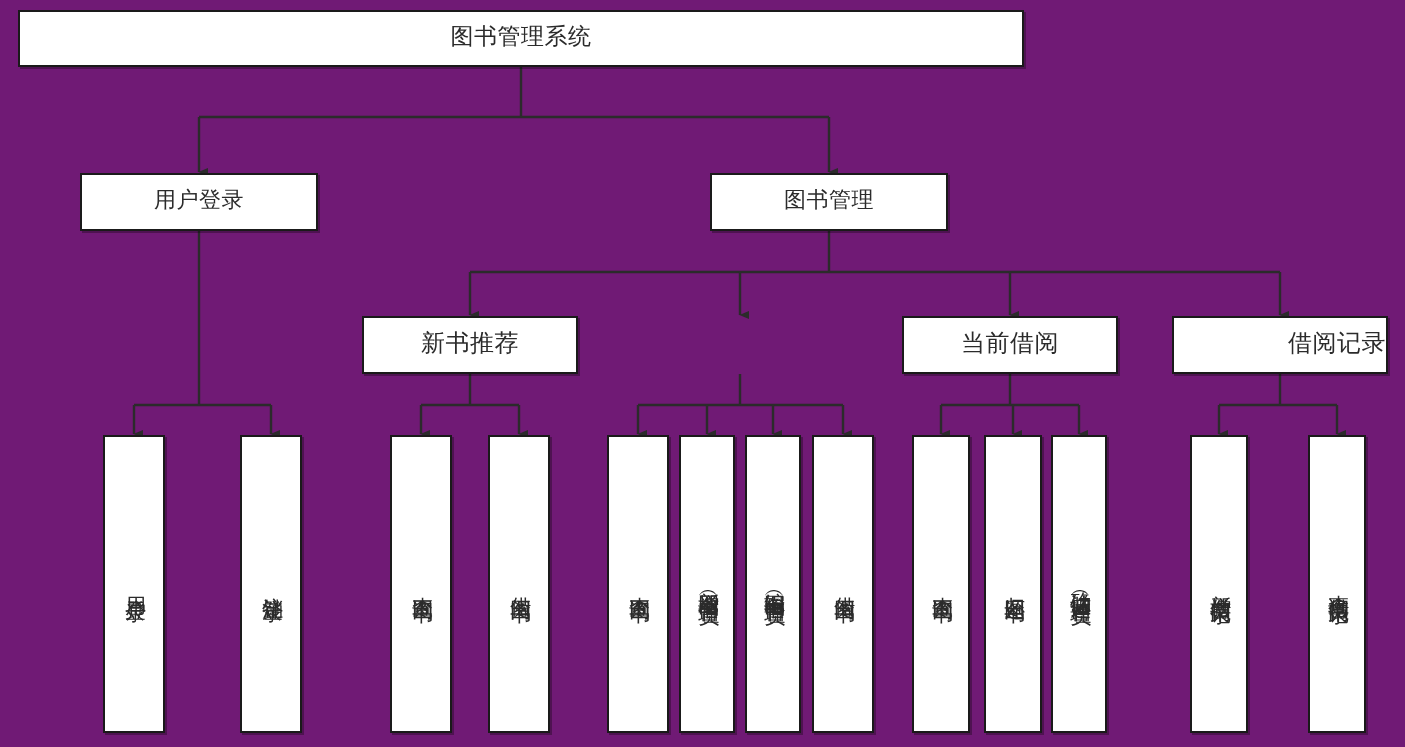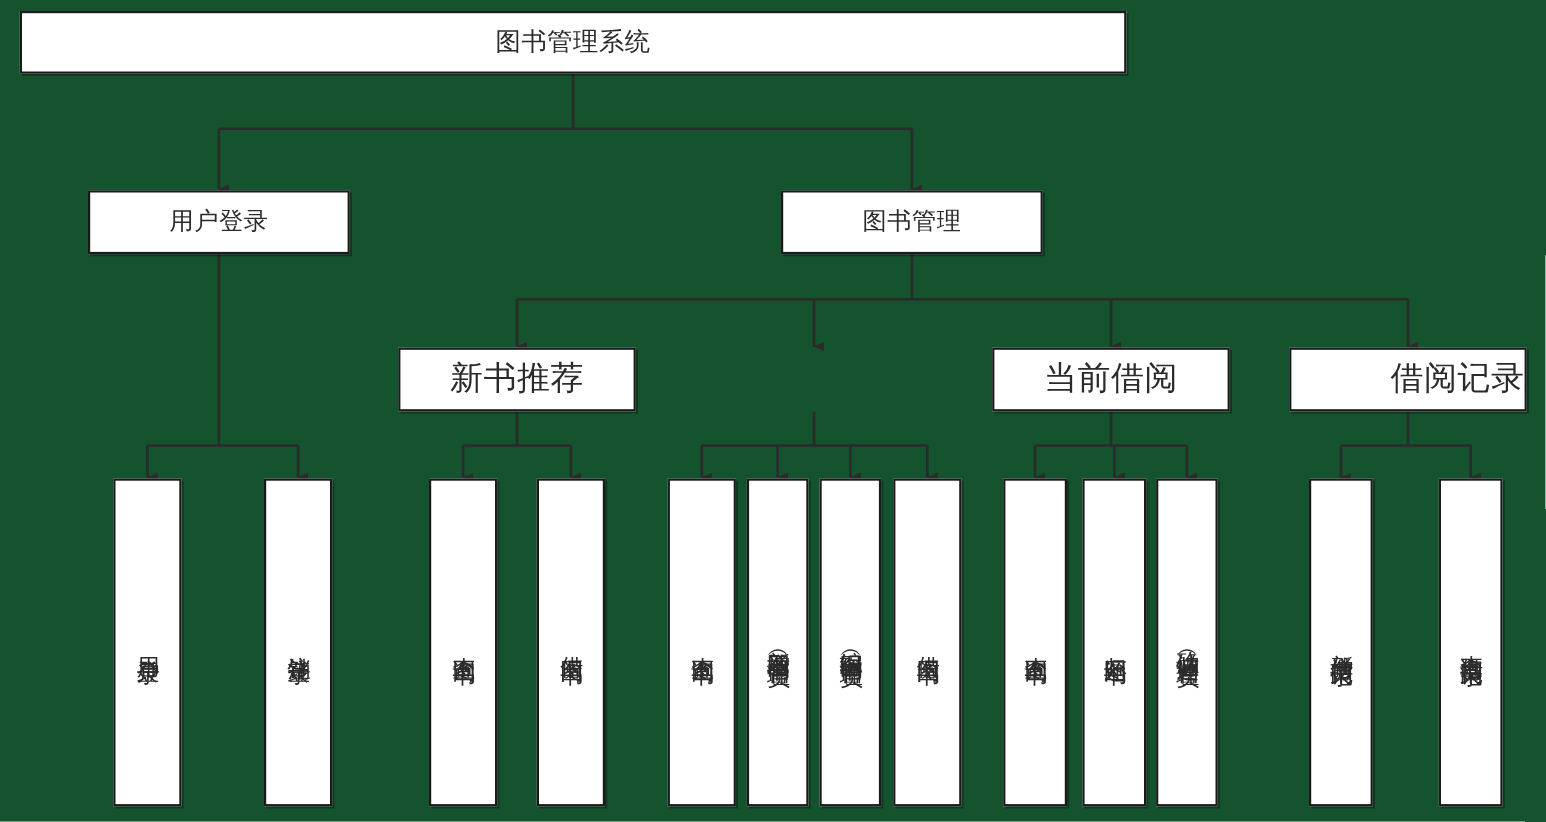--- a/index.html
+++ b/index.html
@@ -7,22 +7,23 @@
     padding: 0;
     background: #ffffff;
   }
   body {
     font-family: "DejaVu Sans", "Liberation Sans", sans-serif;
   }
   #canvas {
     position: relative;
     width: 1405px;
     height: 747px;
-    background: #14532d;
+    background: #701a75;
     overflow: hidden;
+    font-family: Liberation Mono, monospace;
   }
   #wires {
     position: absolute;
     left: 0;
     top: 0;
     width: 1405px;
     height: 747px;
     pointer-events: none;
   }
   .node {
@@ -37,21 +38,21 @@
     box-shadow: 2px 2px 0 rgba(0,0,0,0.30);
   }
   .node .label {
     display: block;
     text-align: center;
     line-height: 1.18;
     letter-spacing: 0.5px;
   }
   .node-root .label { font-size: 23px; }
   .node-l2 .label   { font-size: 22px; }
-  .node-l3 .label   { font-size: 30px; }
+  .node-l3 .label   { font-size: 24px; }
 
   .node-leaf {
     writing-mode: vertical-rl;
     text-orientation: upright;
   }
   .node-leaf .label {
     writing-mode: vertical-rl;
     text-orientation: upright;
     font-size: 21px;
     line-height: 1.32;

